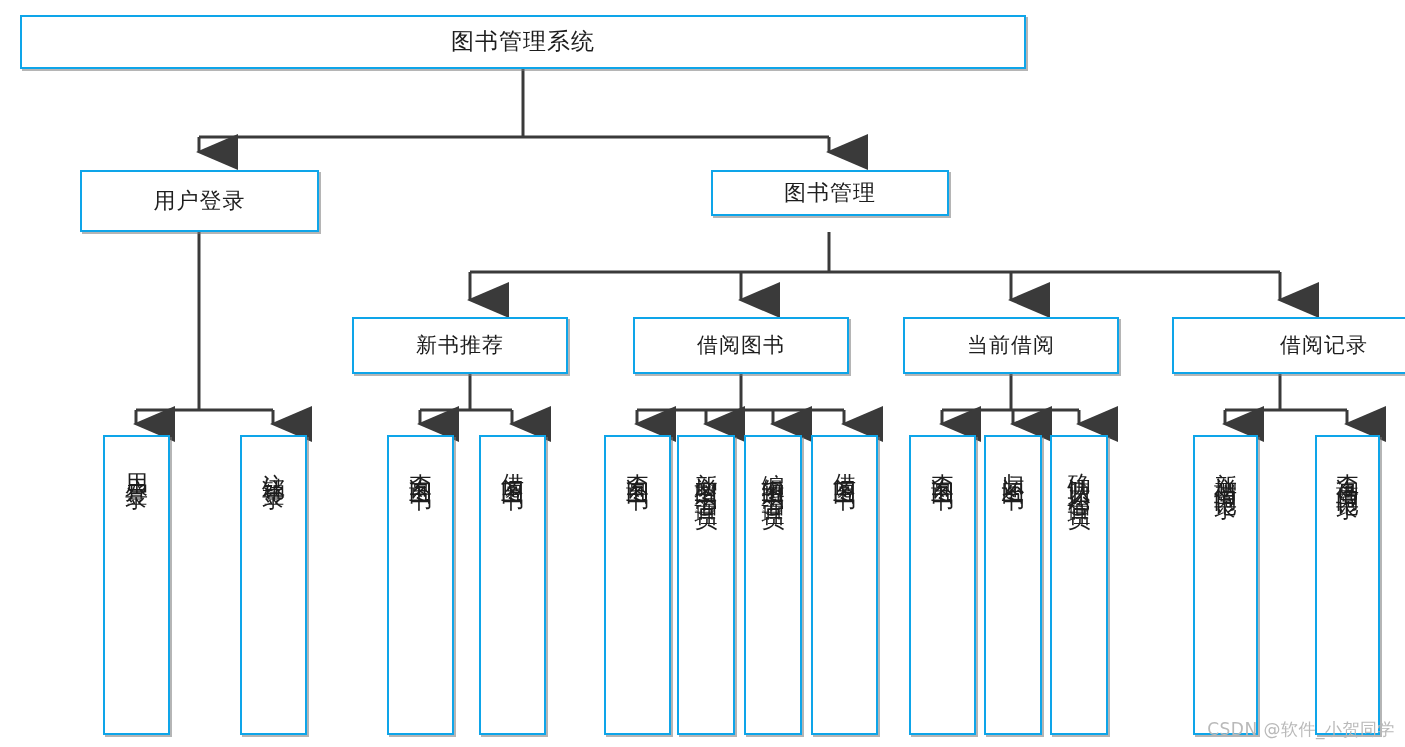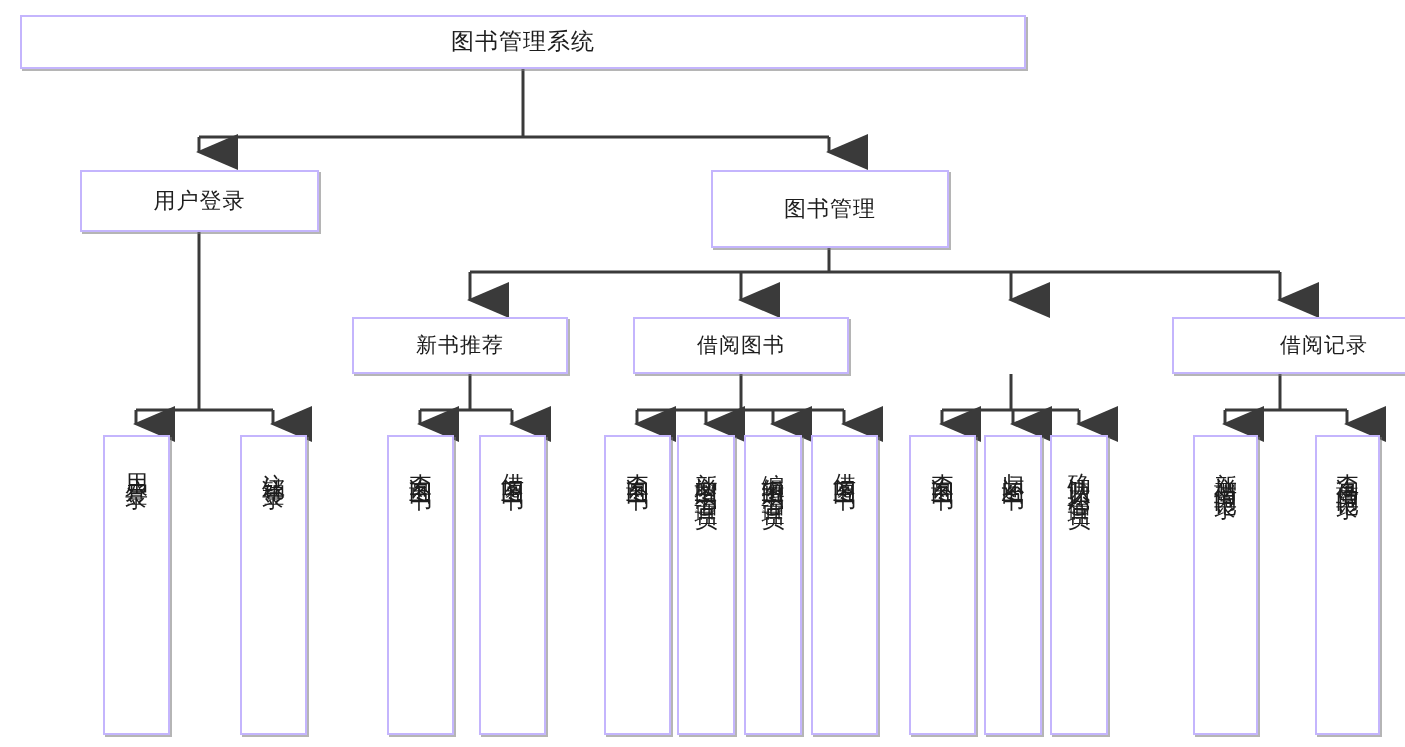--- a/index.html
+++ b/index.html
@@ -23,21 +23,21 @@
     top: 0;
     width: 1405px;
     height: 747px;
     pointer-events: none;
   }
   
   .node {
     position: absolute;
     box-sizing: border-box;
     background: #ffffff;
-    border: 2px solid #c4b5fd;
+    border: 2px solid #0ea5e9;
     box-shadow: 2px 2px 0 rgba(120,120,120,0.55);
     display: flex;
     align-items: center;
     justify-content: center;
     font-family: Liberation Serif, serif;
   }
   .node .label {
     color: #1d1d1d;
     line-height: 1.28;
     text-align: center;
@@ -129,29 +129,32 @@
     </g>
   </svg>
 
   <div class="node root" style="left: 20px; top: 15px; width: 1006px; height: 54px;">
     <span class="label">图书管理系统</span>
   </div>
 
   <div class="node level2" style="left: 80px; top: 170px; width: 239px; height: 62px;">
     <span class="label">用户登录</span>
   </div>
-  <div class="node level2" style="left: 711px; top: 170px; width: 238px; height: 78px;">
+  <div class="node level2" style="left: 711px; top: 170px; width: 238px; height: 46px;">
     <span class="label">图书管理</span>
   </div>
 
   <div class="node level3" style="left: 352px; top: 317px; width: 216px; height: 57px;">
     <span class="label">新书推荐</span>
   </div>
   <div class="node level3" style="left: 633px; top: 317px; width: 216px; height: 57px;">
     <span class="label">借阅图书</span>
+  </div>
+  <div class="node level3" style="left: 903px; top: 317px; width: 216px; height: 57px;">
+    <span class="label">当前借阅</span>
   </div>
   <div class="node level3" style="left: 1172px; top: 317px; width: 260px; height: 57px; padding-left: 44px;">
     <span class="label">借阅记录</span>
   </div>
 
   <div class="node leaf" style="left: 103px; top: 435px; width: 67px; height: 300px;">
     <span class="label">用户登录</span>
   </div>
   <div class="node leaf" style="left: 240px; top: 435px; width: 67px; height: 300px;">
     <span class="label">注销登录</span>
@@ -183,13 +186,14 @@
   <div class="node leaf" style="left: 1050px; top: 435px; width: 58px; height: 300px;">
     <span class="label">确认归还（管理员）</span>
   </div>
   <div class="node leaf" style="left: 1193px; top: 435px; width: 65px; height: 300px;">
     <span class="label">新增借阅记录</span>
   </div>
   <div class="node leaf" style="left: 1315px; top: 435px; width: 65px; height: 300px;">
     <span class="label">查询借阅记录</span>
   </div>
 
+  <div id="watermark">CSDN @软件_小贺同学</div>
 </div>
 
 </body></html>

